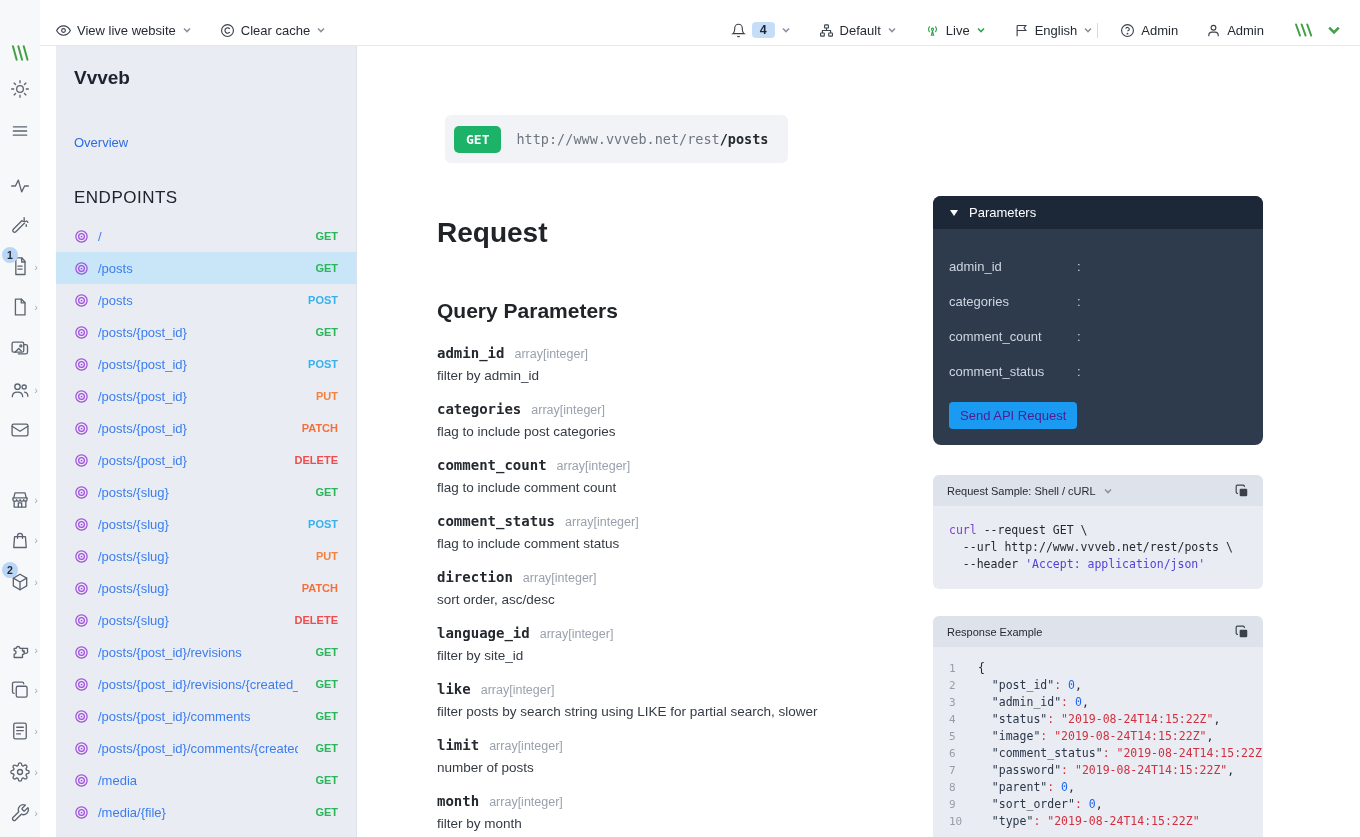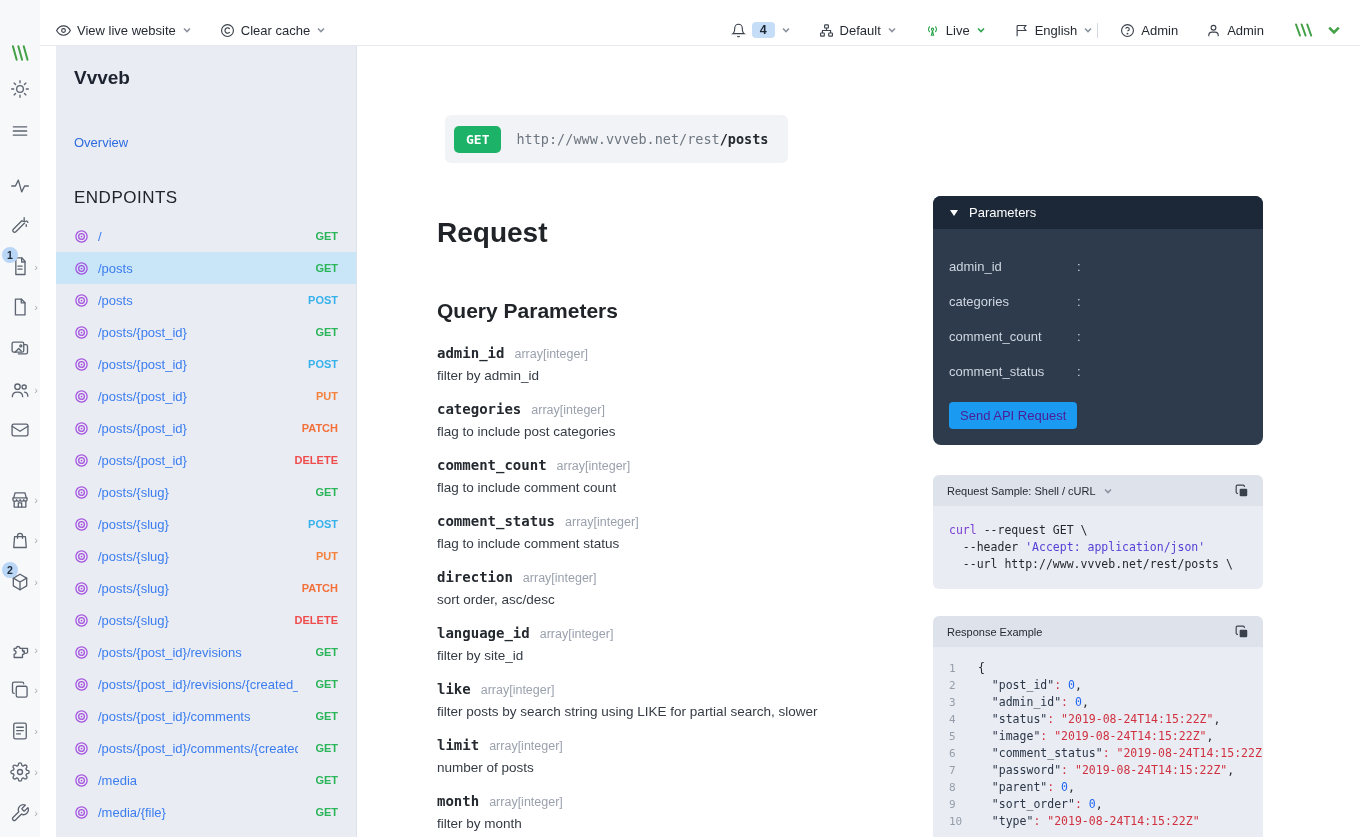--- a/index.html
+++ b/index.html
@@ -737,21 +737,21 @@
               <polyline points="2 3.5 5 6.5 8 3.5"></polyline>
             </svg>
         </span>
         <span class="copy-ic">
           <svg viewBox="0 0 24 24">
               <rect x="8" y="8" width="13" height="13" rx="2" fill="#3a414b"></rect>
               <path d="M5 16H4a2 2 0 0 1-2-2V4a2 2 0 0 1 2-2h10a2 2 0 0 1 2 2v1" fill="none" stroke="#3a414b" stroke-width="2"></path>
             </svg>
         </span>
       </div>
-      <div class="code-body" id="curl-code"><div class="code-line"><span class="tok-kw">curl</span><span class="tok-plain"> --request GET \</span></div><div class="code-line"><span class="tok-plain">  --header </span><span class="tok-str">'Accept: application/json'</span></div><div class="code-line"><span class="tok-plain">  --url http://www.vvveb.net/rest/posts \</span></div></div>
+      <div class="code-body" id="curl-code"><div class="code-line"><span class="tok-kw">curl</span><span class="tok-plain"> --request GET \</span></div><div class="code-line"><span class="tok-plain">  --url http://www.vvveb.net/rest/posts \</span></div><div class="code-line"><span class="tok-plain">  --header </span><span class="tok-str">'Accept: application/json'</span></div></div>
     </section>
 
     <section class="code-card">
       <div class="code-head">
         <span>Response Example</span>
         <span class="copy-ic">
           <svg viewBox="0 0 24 24">
               <rect x="8" y="8" width="13" height="13" rx="2" fill="#3a414b"></rect>
               <path d="M5 16H4a2 2 0 0 1-2-2V4a2 2 0 0 1 2-2h10a2 2 0 0 1 2 2v1" fill="none" stroke="#3a414b" stroke-width="2"></path>
             </svg>

